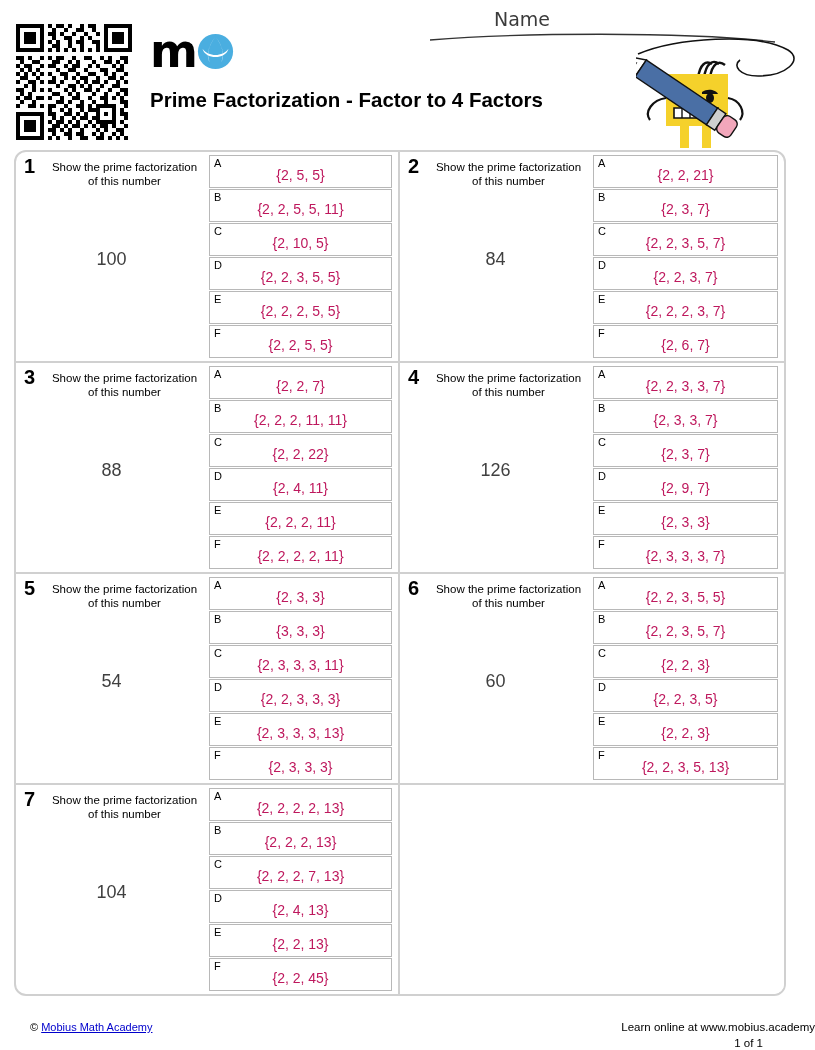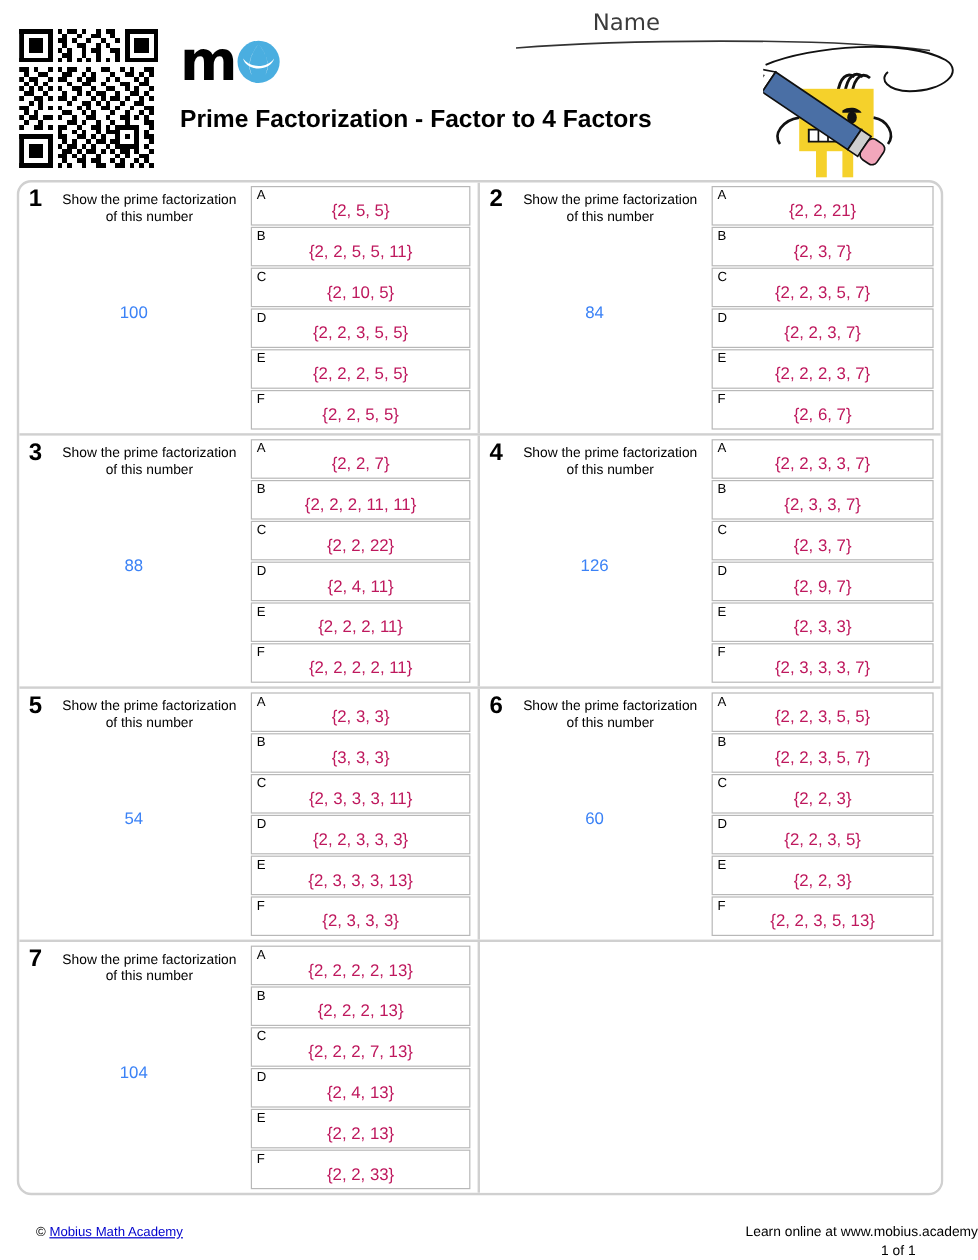--- a/index.html
+++ b/index.html
@@ -138,22 +138,22 @@
     font-size: 11.5px;
     color: #000000;
     line-height: 1.25;
   }
   .q-number {
     flex: 1;
     display: flex;
     align-items: center;
     justify-content: center;
     font-family: "Liberation Sans", sans-serif;
-    font-size: 14px;
-    color: #3b82f6;
+    font-size: 18px;
+    color: #404040;
     padding-bottom: 24px;
     text-align: right;
   }
 
   .q-options {
     flex: 1;
     display: flex;
     flex-direction: column;
     padding: 3px 6px 3px 0;
   }
@@ -762,21 +762,21 @@
           <div class="opt">
               <span class="opt-letter">D</span>
               <span class="opt-text">{2, 4, 13}</span>
             </div>
           <div class="opt">
               <span class="opt-letter">E</span>
               <span class="opt-text">{2, 2, 13}</span>
             </div>
           <div class="opt">
               <span class="opt-letter">F</span>
-              <span class="opt-text">{2, 2, 33}</span>
+              <span class="opt-text">{2, 2, 45}</span>
             </div>
         </div>
       </div>
       <div class="qcell empty"></div>
     </div>
 
   </div>
 
   <div class="footer">
     <div class="footer-center">Learn online at www.mobius.academy</div>

